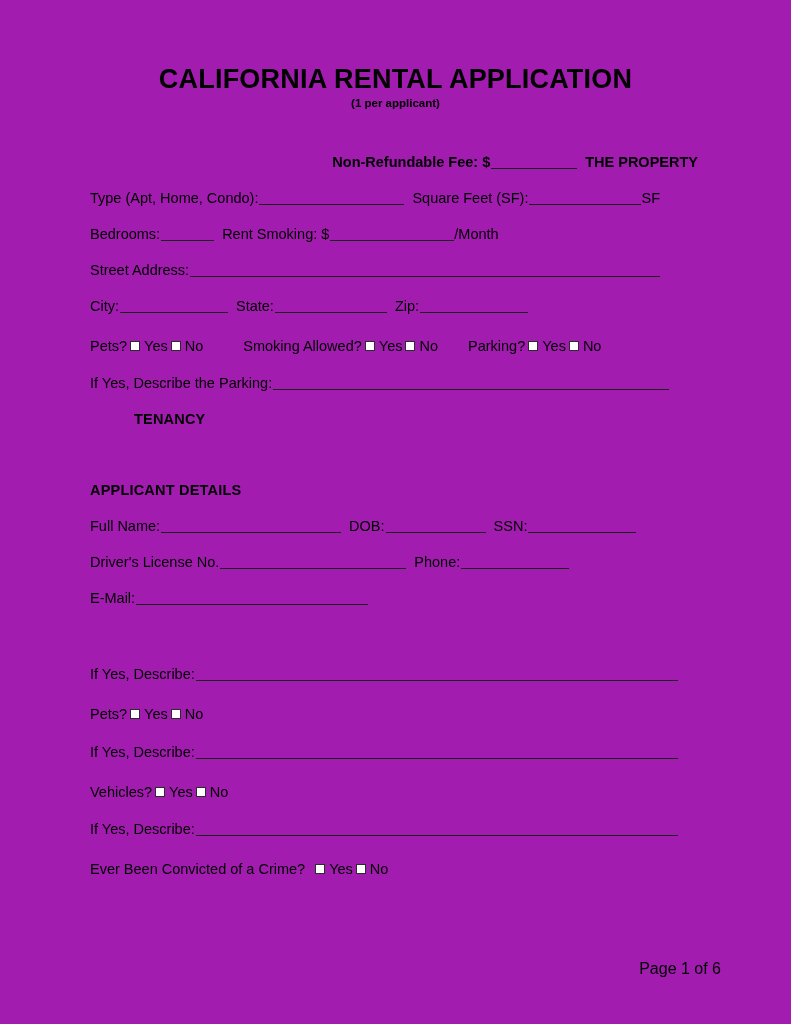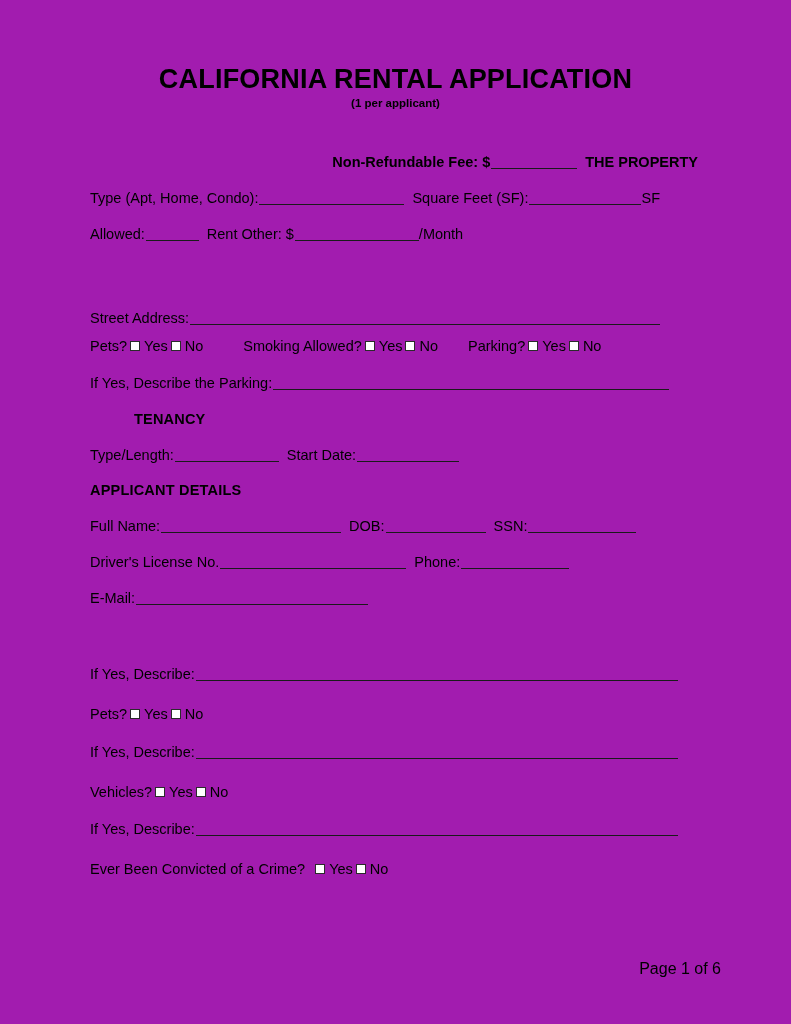--- a/index.html
+++ b/index.html
@@ -128,41 +128,41 @@
 
   <div class="line centered-fee bold" style="top:153px;margin-left:8px;">
     <span>Non-Refundable Fee: $</span><span class="blank b-fee"></span><span class="gap-sm"></span><span>THE PROPERTY</span>
   </div>
 
   <div class="line" style="top:189px;">
     <span>Type (Apt, Home, Condo):</span><span class="blank b-type"></span><span class="gap-sm"></span><span>Square Feet (SF):</span><span class="blank b-sf"></span><span>SF</span>
   </div>
 
   <div class="line" style="top:225px;">
-    <span>Allowed:</span><span class="blank b-bed"></span><span class="gap-sm"></span><span>Rent Other: $</span><span class="blank b-rent"></span><span>/Month</span>
-  </div>
-
-  <div class="line" style="top:261px;margin-top:48px;">
+    <span>Bedrooms:</span><span class="blank b-bed"></span><span class="gap-sm"></span><span>Rent Smoking: $</span><span class="blank b-rent"></span><span>/Month</span>
+  </div>
+
+  <div class="line" style="top:261px;">
     <span>Street Address:</span><span class="blank b-street"></span>
   </div>
 
+  <div class="line" style="top:297px;">
+    <span>City:</span><span class="blank b-city"></span><span class="gap-sm"></span><span>State:</span><span class="blank b-state"></span><span class="gap-sm"></span><span>Zip:</span><span class="blank b-zip"></span>
+  </div>
 
   <div class="line" style="top:337px;">
     <span>Pets?</span><span class="cbox"></span><span>Yes</span><span class="cbox"></span><span>No</span><span class="gap-lg"></span><span>Smoking Allowed?</span><span class="cbox"></span><span>Yes</span><span class="cbox"></span><span>No</span><span class="gap-md"></span><span>Parking?</span><span class="cbox"></span><span>Yes</span><span class="cbox"></span><span>No</span>
   </div>
 
   <div class="line" style="top:374px;">
     <span>If Yes, Describe the Parking:</span><span class="blank b-park"></span>
   </div>
 
   <div class="section-head" style="top:410px;margin-left:44px;">TENANCY</div>
 
-  <div class="line" style="top:446px;">
-    <span>Type/Length:</span><span class="blank b-tenlen"></span><span class="gap-sm"></span><span>Start Date:</span><span class="blank b-start"></span>
-  </div>
 
   <div class="section-head" style="top:481px;">APPLICANT DETAILS</div>
 
   <div class="line" style="top:517px;">
     <span>Full Name:</span><span class="blank b-name"></span><span class="gap-sm"></span><span>DOB:</span><span class="blank b-dob"></span><span class="gap-sm"></span><span>SSN:</span><span class="blank b-ssn"></span>
   </div>
 
   <div class="line" style="top:553px;text-align:center;">
     <span>Driver's License No.</span><span class="blank b-dl"></span><span class="gap-sm"></span><span>Phone:</span><span class="blank b-phone"></span>
   </div>

